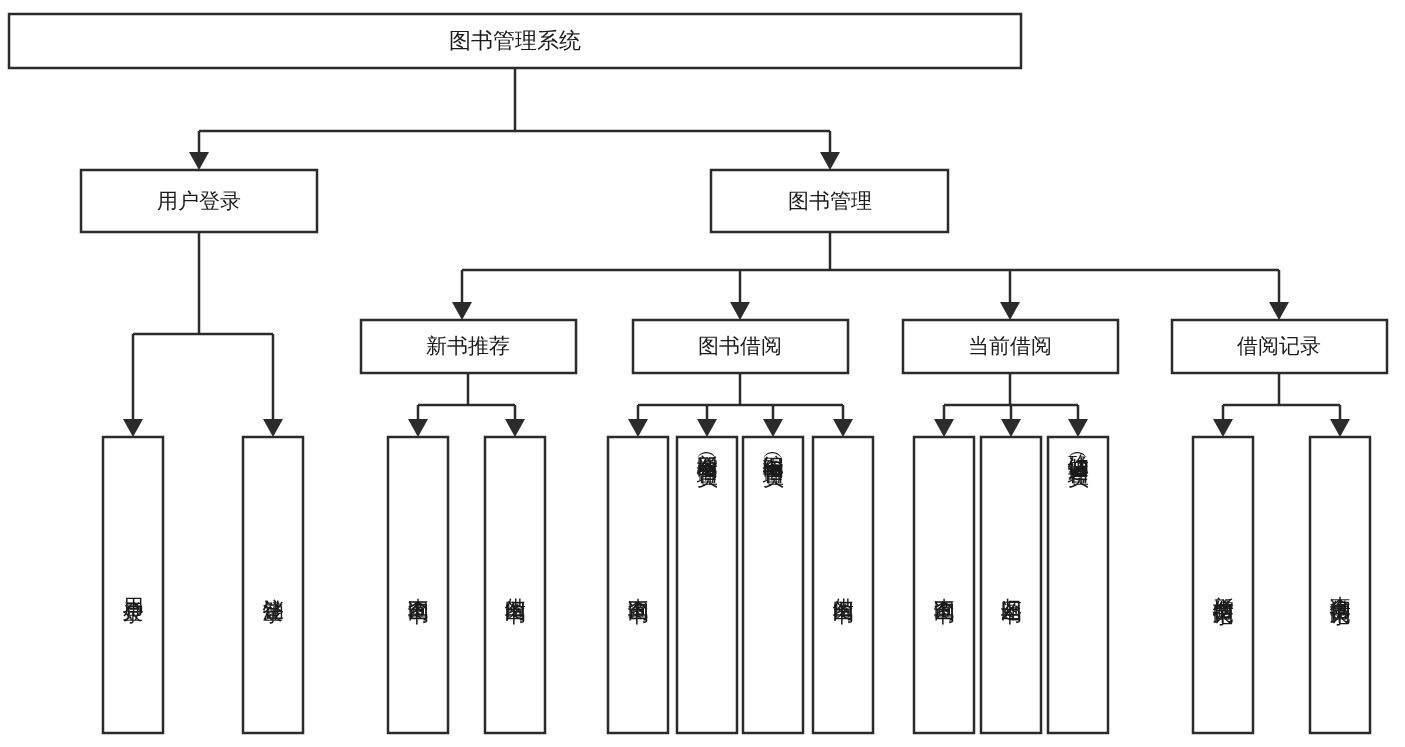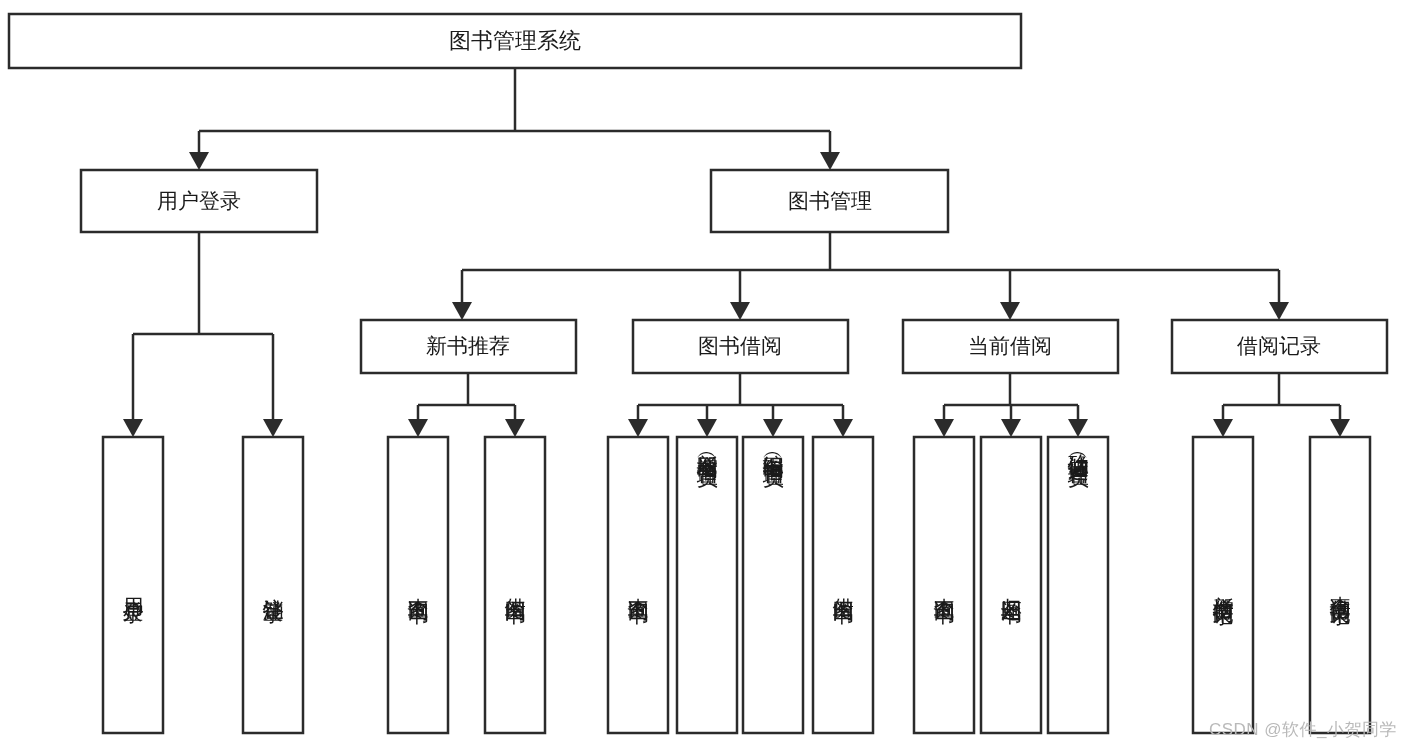--- a/index.html
+++ b/index.html
@@ -236,14 +236,13 @@
     <span class="leaf-label">确认归还（管理员）</span>
   </div>
 
   <div class="leaf-label-wrap" style="left:1193px; top:437px; width:60px; height:296px;">
     <span class="leaf-label">新增借阅记录</span>
   </div>
   <div class="leaf-label-wrap" style="left:1310px; top:437px; width:60px; height:296px;">
     <span class="leaf-label">查询借阅记录</span>
   </div>
 
-  <div class="watermark">CSDN @软件_小贺同学</div>
 </div>
 
 </body></html>

